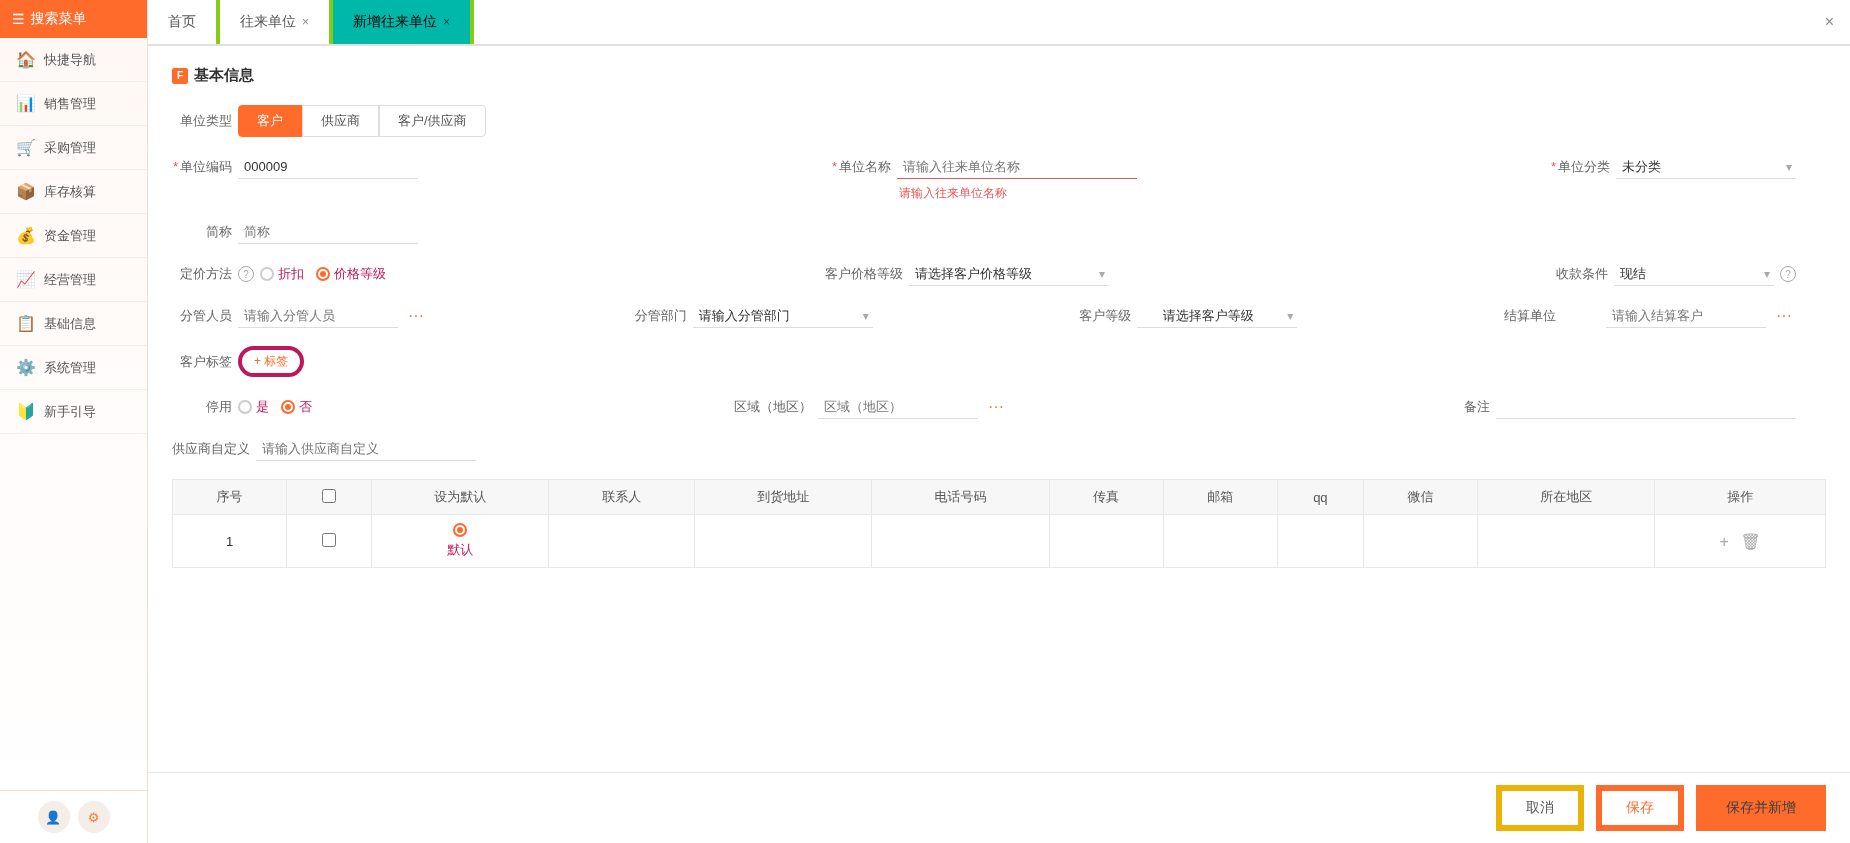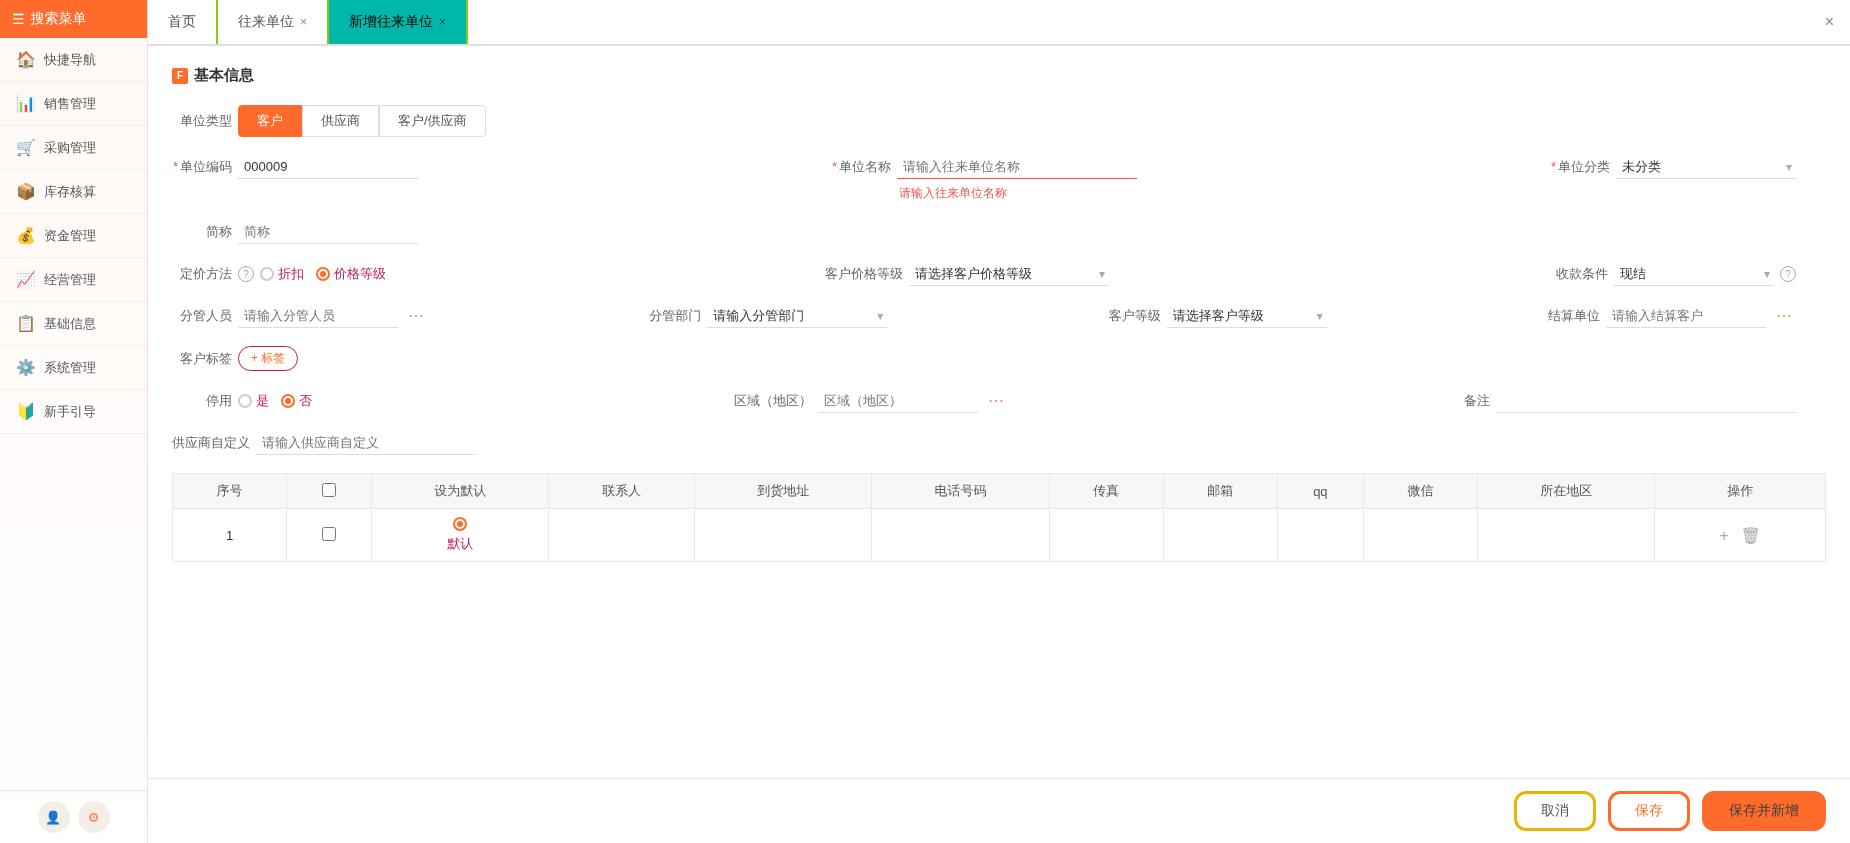--- a/index.html
+++ b/index.html
@@ -73,21 +73,21 @@
     }
     .tab {
       padding: 0 20px;
       height: 44px;
       display: flex;
       align-items: center;
       gap: 6px;
       cursor: pointer;
       font-size: 14px;
       color: #555;
-      border-right: 2px solid #84cc16;
+      border-right: 4px solid #84cc16;
       white-space: nowrap;
     }
     .tab.active {
       background: #00b8a9;
       color: #000000;
     }
     .tab-close {
       font-size: 12px;
       color: inherit;
       opacity: 0.7;
@@ -250,21 +250,21 @@
     
     .dots-btn {
       color: #ff6b2b;
       cursor: pointer;
       font-size: 16px;
       padding: 0 4px;
     }
 
     
     .tag-btn {
-      border: 1px solid #be185d;
+      border: 4px solid #be185d;
       color: #ff6b2b;
       border-radius: 20px;
       padding: 3px 12px;
       font-size: 12px;
       cursor: pointer;
       background: #fff;
       display: inline-flex; align-items: center; gap: 4px;
     }
 
     
@@ -337,24 +337,24 @@
     .footer {
       background: #fff;
       border-top: 1px solid #e8e8e8;
       padding: 12px 24px;
       display: flex;
       justify-content: flex-end;
       gap: 12px;
     }
     .btn {
       padding: 8px 24px;
-      border-radius: 12px;
+      border-radius: 0;
       cursor: pointer;
       font-size: 14px;
-      border: 3px solid #eab308;
+      border: 6px solid #eab308;
     }
     .btn-default {
       background: #fff;
       color: #555;
     }
     .btn-primary {
       background: #fff;
       color: #ff6b2b;
       border-color: #ff6b2b;
     }
@@ -543,29 +543,29 @@
         <div class="select-wrapper">
           <select class="form-select" style="width:180px;">
             <option value="">请输入分管部门</option>
           </select>
         </div>
       </div>
       <div class="field-sep-lg"></div>
       <div class="field-group">
         <span class="form-label">客户等级</span>
         <div class="select-wrapper">
-          <select class="form-select" style="width:160px;">
+          <select class="form-select" style="width:160px;text-align:center;">
             <option value="">请选择客户等级</option>
           </select>
         </div>
       </div>
       <div class="field-sep-lg"></div>
       <div class="field-group">
         <span class="form-label">结算单位</span>
-        <input class="form-input" type="text" style="width: 160px;" placeholder="请输入结算客户">
+        <input class="form-input" type="text" style="width: 160px; margin-left: 44px;" placeholder="请输入结算客户">
         <span class="dots-btn">···</span>
       </div>
     </div>
 
     <div class="form-row" style="align-items:flex-end;">
       <div class="field-group">
         <span class="form-label">客户标签</span>
         <button class="tag-btn">+ 标签</button>
       </div>
     </div>

